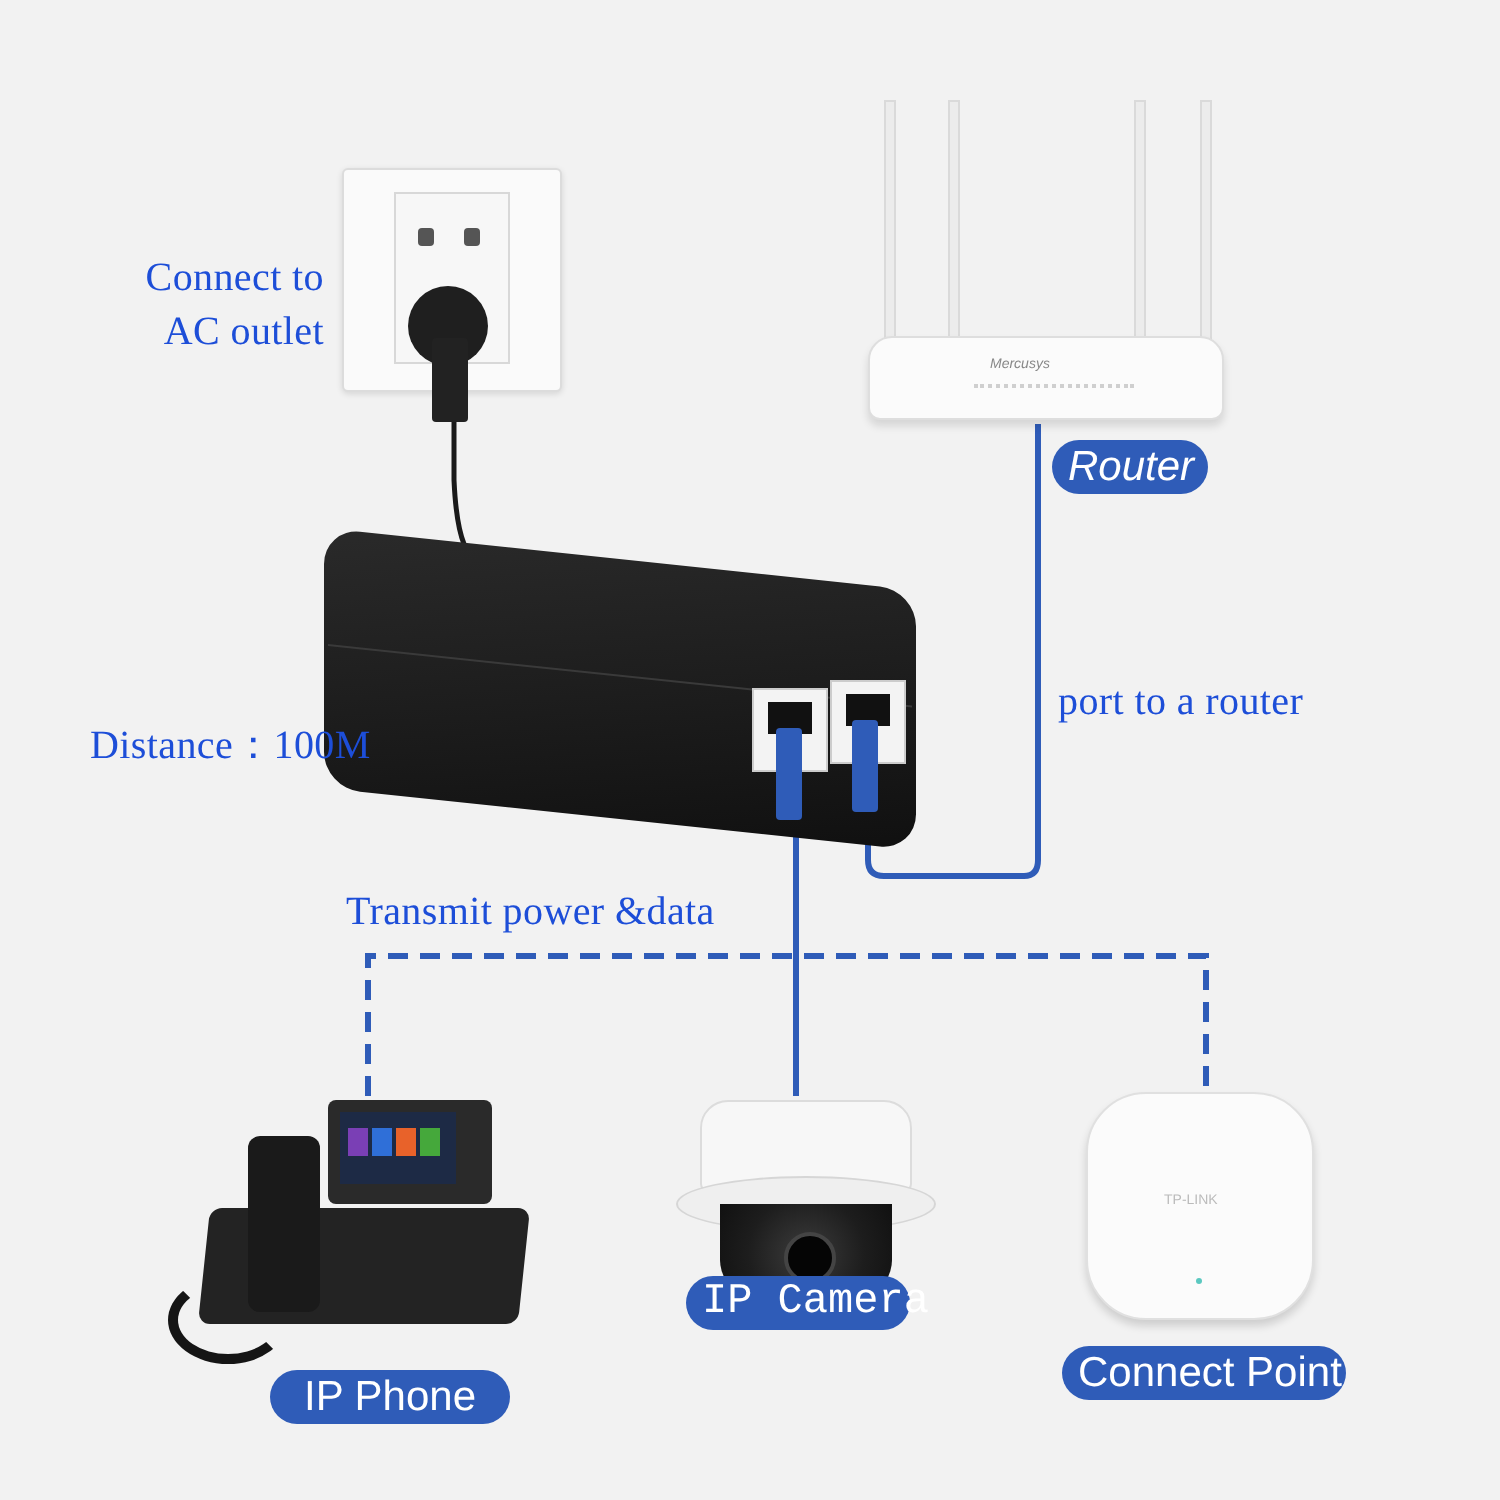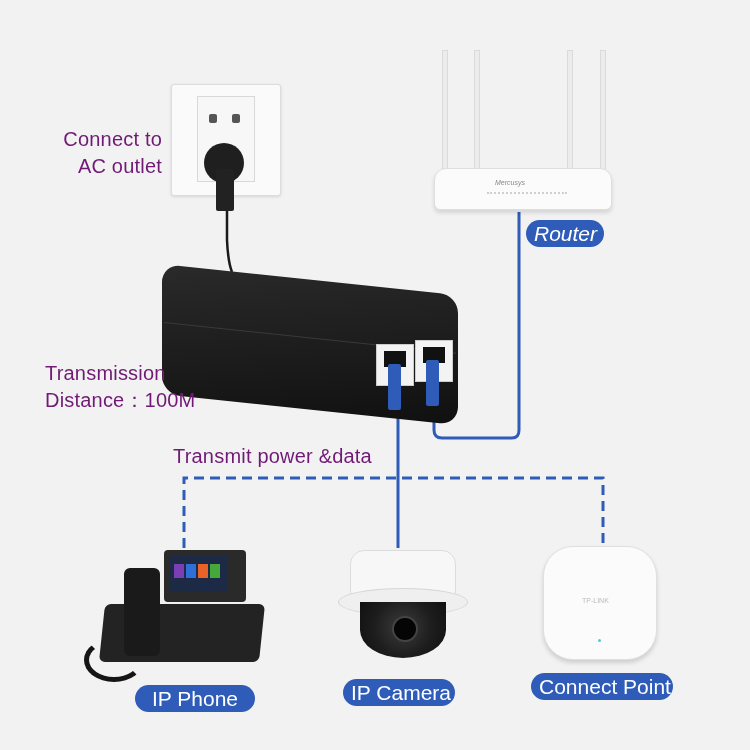--- a/index.html
+++ b/index.html
@@ -3,21 +3,21 @@
 <meta charset="utf-8">
 <style>
   html, body { margin: 0; padding: 0; }
   body {
     width: 750px; height: 750px; position: relative; overflow: hidden;
     background: #f2f2f2;
     font-family: "Liberation Sans", "DejaVu Sans", sans-serif;
     color: #333333;
   }
   .abs { position: absolute; }
-  .label-text { font-size: 20px; line-height: 27px; color: #701a75; letter-spacing: 0.2px; }
+  .label-text { font-size: 20px; line-height: 27px; color: #1d4ed8; letter-spacing: 0.2px; font-family: Liberation Serif, serif; }
   .pill {
     position: absolute; background: #2f5cb8; color: #ffffff;
     border-radius: 14px; font-size: 21px; line-height: 27px; height: 27px;
     text-align: center; padding: 0 8px; white-space: nowrap;
   }
   svg { position: absolute; left: 0; top: 0; }
 </style>
 </head>
 <body>
 
@@ -66,25 +66,25 @@
   </div>
   <div class="abs" style="left:253px;top:76px;width:36px;height:40px;background:#f3f3f3;border:1px solid #ccc;">
     <div class="abs" style="left:7px;top:6px;width:22px;height:16px;background:#111;"></div>
   </div>
 
   <div class="abs" style="left:226px;top:100px;width:13px;height:46px;background:#2f5cb8;border-radius:2px;"></div>
   <div class="abs" style="left:264px;top:96px;width:13px;height:46px;background:#2f5cb8;border-radius:2px;"></div>
 </div>
 
 <div class="abs label-text" style="left:45px;top:360px;">
-  <div>Transmission</div>
   <div>Distance：100M</div>
 </div>
 
 <div class="abs label-text" style="left:529px;top:338px;">
+  <div>port to a router</div>
 </div>
 
 <div class="abs label-text" style="left:173px;top:443px;">Transmit power &amp;data</div>
 
 <div class="abs" style="left:84px;top:548px;width:186px;height:125px;">
   <div class="abs" style="left:80px;top:2px;width:82px;height:52px;background:#2a2a2a;border-radius:4px;">
     <div class="abs" style="left:6px;top:6px;width:58px;height:36px;background:#1d2a45;">
       <div class="abs" style="left:4px;top:8px;width:10px;height:14px;background:#7a3fb5;"></div>
       <div class="abs" style="left:16px;top:8px;width:10px;height:14px;background:#2f6fd8;"></div>
       <div class="abs" style="left:28px;top:8px;width:10px;height:14px;background:#e8622a;"></div>
@@ -96,19 +96,19 @@
   <div class="abs" style="left:0;top:90px;width:50px;height:34px;border:5px solid #151515;border-radius:50%;border-top-color:transparent;border-right-color:transparent;"></div>
 </div>
 <div class="pill" style="left:135px;top:673px;width:104px;margin-top:12px;">IP Phone</div>
 
 <div class="abs" style="left:336px;top:550px;width:132px;height:112px;">
   <div class="abs" style="left:14px;top:0;width:104px;height:44px;background:#f7f7f7;border:1px solid #dcdcdc;border-radius:14px 14px 4px 4px;"></div>
   <div class="abs" style="left:2px;top:38px;width:128px;height:26px;background:#efefef;border:1px solid #d6d6d6;border-radius:50%;"></div>
   <div class="abs" style="left:24px;top:52px;width:86px;height:56px;background:radial-gradient(circle at 50% 45%,#3c3c3c 0%,#1d1d1d 55%,#0f0f0f 100%);border-radius:0 0 50% 50%;"></div>
   <div class="abs" style="left:56px;top:66px;width:22px;height:22px;background:#050505;border:2px solid #444;border-radius:50%;"></div>
 </div>
-<div class="pill" style="left:343px;top:679px;width:96px;">IP Camera</div>
+<div class="pill" style="left:343px;top:638px;width:96px;font-family:Liberation Mono, monospace;">IP Camera</div>
 
 <div class="abs" style="left:543px;top:546px;width:112px;height:112px;background:#fbfbfb;border:1px solid #e0e0e0;border-radius:30px;box-shadow:0 3px 4px rgba(0,0,0,0.15);">
   <div class="abs" style="left:38px;top:50px;font-size:7px;color:#bbb;">TP-LINK</div>
   <div class="abs" style="left:54px;top:92px;width:3px;height:3px;background:#5bc8c0;border-radius:50%;"></div>
 </div>
 <div class="pill" style="left:531px;top:673px;width:126px;">Connect Point</div>
 
 </body></html>

